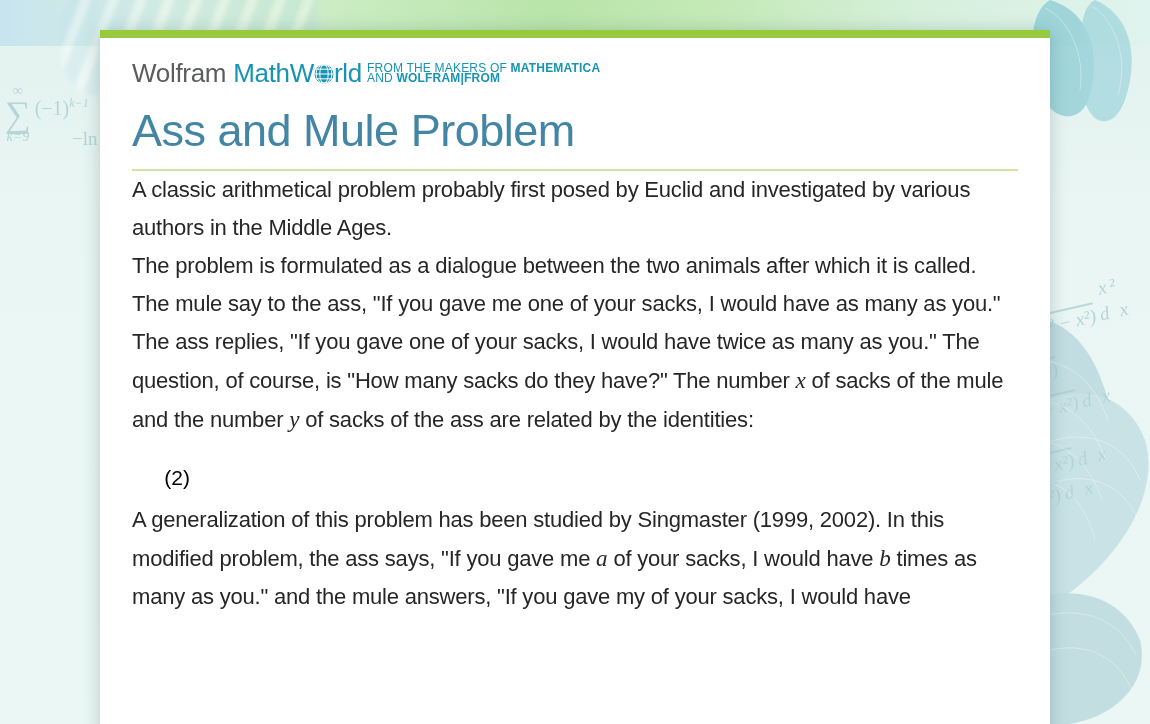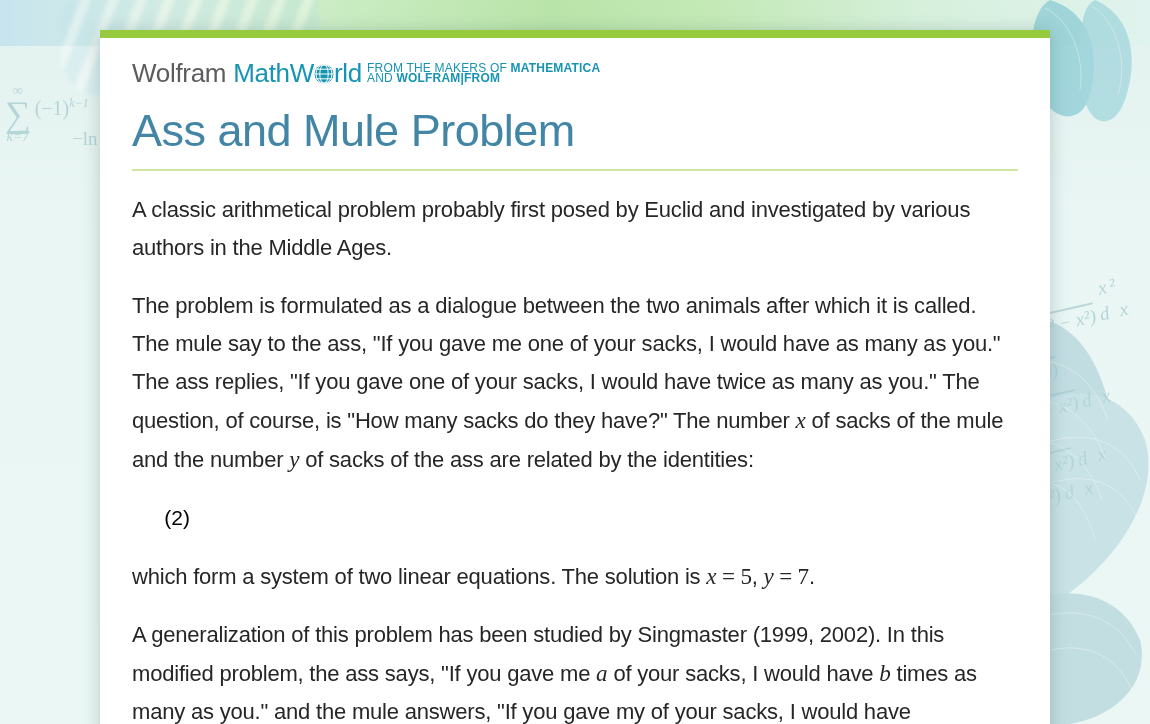--- a/index.html
+++ b/index.html
@@ -54,42 +54,42 @@
   .logo-mathworld { color:#1694b2; }
   .globe { display:inline-block; vertical-align:-2px; }
   .tagline { margin:5px 0 0 5px; font-size:12px; line-height:10px; color:#1694b2; letter-spacing:.2px; }
   .tagline b { font-weight:bold; }
 
   
   .page-title { margin-top:16px; font-size:45px; font-weight:400; color:#4285a4; letter-spacing:-.5px; }
   .title-rule { border:none; border-top:2px solid #cfe5a2; margin-top:12px; }
 
   
-  .para { margin-top:20px; font-size:22px; line-height:38px; color:#262626; letter-spacing:-.2px; }
+  .para { font-size:22px; line-height:38px; color:#262626; letter-spacing:-.2px; }
   .mvar { font-family:"Liberation Serif", serif; font-style:italic; font-size:1.05em; }
   .mnum { font-family:"Liberation Serif", serif; font-size:1.05em; }
 
   
   .equations { margin:20px 0 4px 0; }
   .eq-row { display:flex; align-items:baseline; line-height:38px; }
   .eq-body { flex:1; text-align:center; font-family:"Liberation Serif", serif; font-size:26px; color:#111; margin-left:150px; }
   .eq-body .mvar, .eq-body .mnum { font-size:26px; }
   .eq-num { width:58px; text-align:right; font-size:21px; color:#000; }
 </style>
 </head>
 <body>
 
 <div class="top-band"></div>
 <div class="blue-streaks"></div>
 
 <div class="bg-math bg-sum">
   <span class="sigma-col">
     <span class="lim">∞</span>
     <span class="sigma">∑</span>
-    <span class="lim">k=7</span>
+    <span class="lim">k=9</span>
   </span>
   <span class="sum-body"><span>(−1)</span><sup>k−1</sup></span>
 </div>
 <div class="bg-math bg-ln">−ln</div>
 
 <div class="bg-math frag f0"><span class="tail">x²</span></div>
 <div class="bg-math frag f1"><span class="bar">(b² − x²)</span><span class="tail">d x</span></div>
 <div class="bg-math frag f2"><span class="bar">²)</span></div>
 <div class="bg-math frag f3"><span class="bar">² − x²)</span><span class="tail">d x</span></div>
 <div class="bg-math frag f4"><span class="bar">− x²)</span><span class="tail">d x</span></div>
@@ -145,17 +145,16 @@
 
     <p class="para">A classic arithmetical problem probably first posed by Euclid and investigated by various authors in the Middle Ages.</p>
     <p class="para">The problem is formulated as a dialogue between the two animals after which it is called. The mule say to the ass, "If you gave me one of your sacks, I would have as many as you." The ass replies, "If you gave one of your sacks, I would have twice as many as you." The question, of course, is "How many sacks do they have?" The number <span class="mvar">x</span> of sacks of the mule and the number <span class="mvar">y</span> of sacks of the ass are related by the identities:</p>
 
     <div class="equations">
       <div class="eq-row">
         <span class="eq-num">(2)</span>
       </div>
     </div>
 
-    <p class="para">which form a system of two linear equations. The solution is <span class="mvar">x</span><span class="mnum"> = 5</span>, <span class="mvar">y</span><span class="mnum"> = 7</span>.</p>
     <p class="para">A generalization of this problem has been studied by Singmaster (1999, 2002). In this modified problem, the ass says, "If you gave me <span class="mvar">a</span> of your sacks, I would have <span class="mvar">b</span> times as many as you." and the mule answers, "If you gave my  of your sacks, I would have </p>
 
   </div>
 </div>
 
 </body></html>

